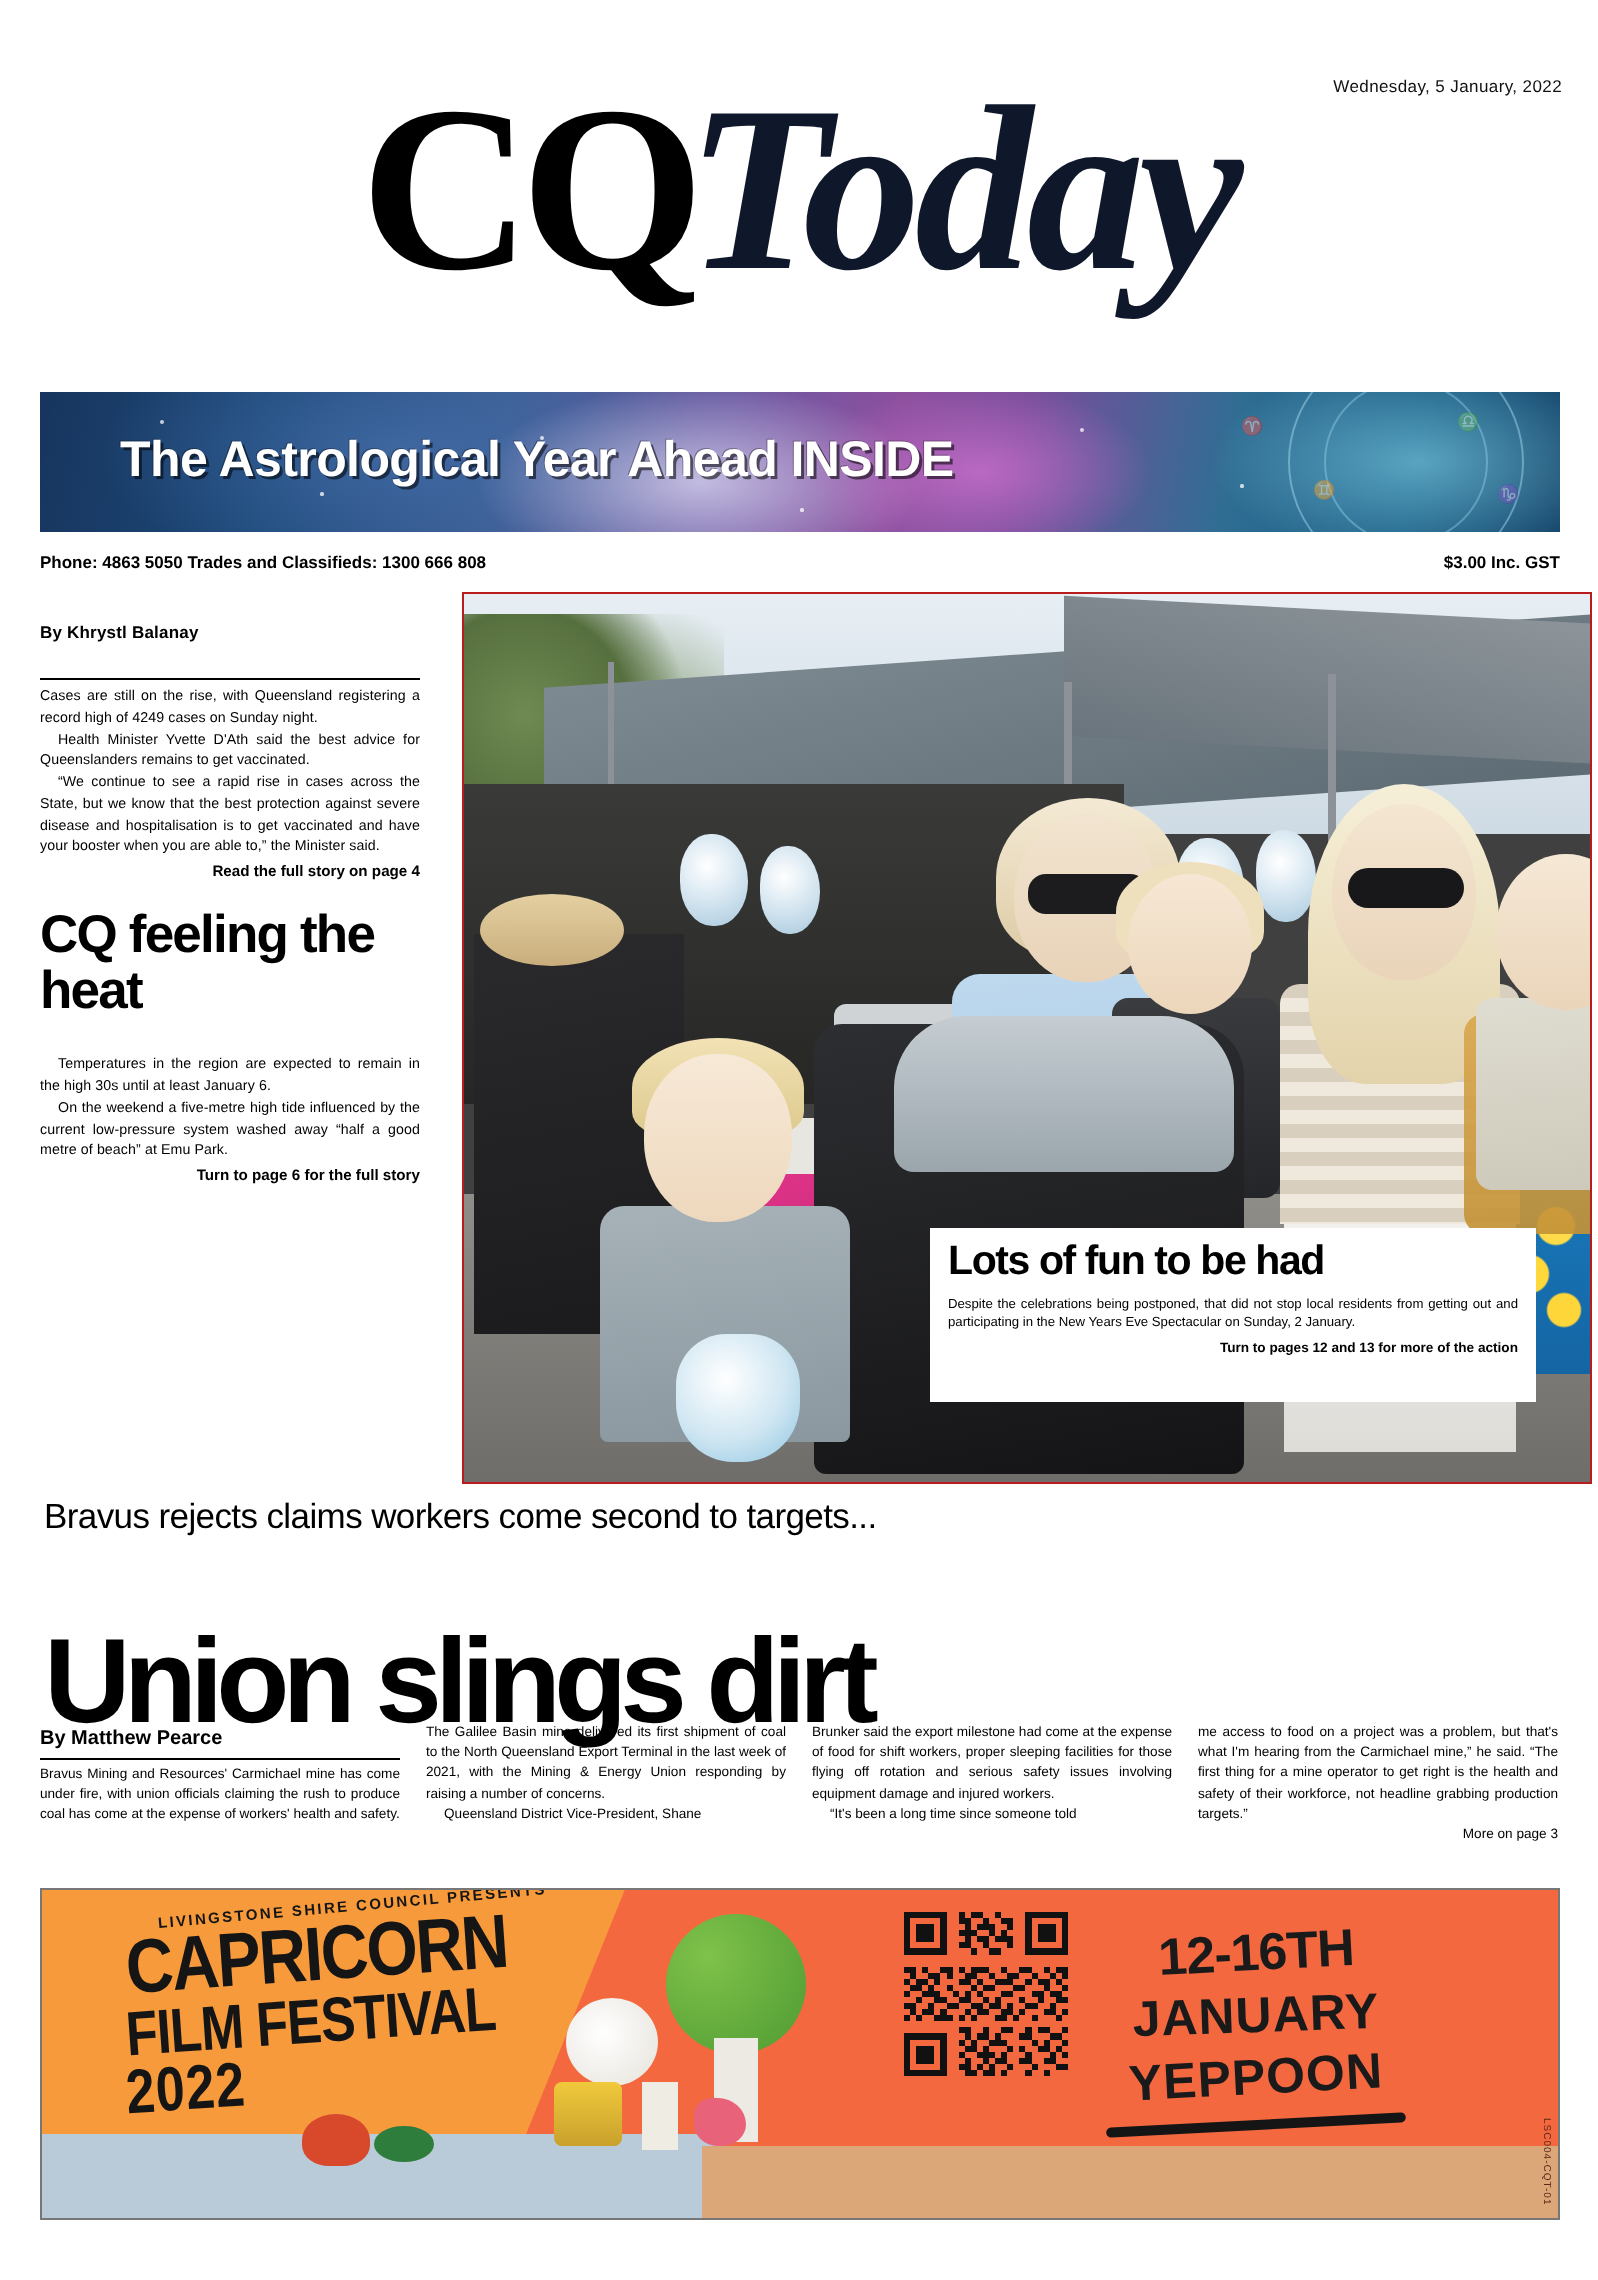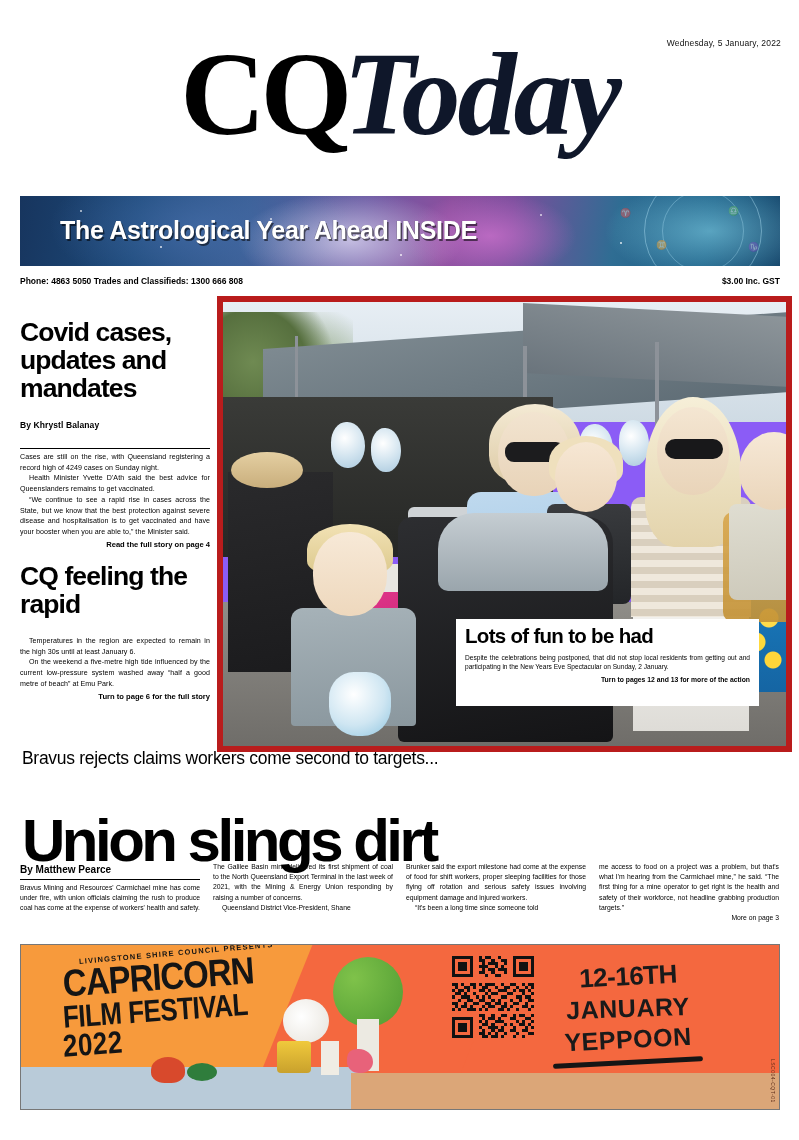--- a/index.html
+++ b/index.html
@@ -52,22 +52,22 @@
           border-bottom:1px solid #000;letter-spacing:.1px;}
   .bodytext{font-size:7.1px;line-height:1.52;text-align:justify;margin-top:3px;
             font-family:"Liberation Sans",sans-serif;letter-spacing:.05px;}
   .bodytext p{margin:0;text-indent:9px;}
   .bodytext p.first{text-indent:0;}
   .turnto{font-size:7.6px;font-weight:700;text-align:right;margin-top:2px;}
   .hl-heat{font-size:26.5px;line-height:1.06;font-weight:700;letter-spacing:-.9px;
            margin-top:13px;font-family:"Liberation Sans",sans-serif;}
 
   
-  .photo-wrap{position:absolute;left:217px;top:296px;width:563px;height:444px;
-              border:6px solid #b91c1c;background:#8b5cf6;overflow:hidden;}
+  .photo-wrap{position:absolute;left:231px;top:296px;width:563px;height:444px;
+              border:1px solid #b91c1c;background:#404040;overflow:hidden;}
   .photo{position:absolute;inset:0;overflow:hidden;}
   
   .ph-sky{position:absolute;left:0;top:0;width:563px;height:120px;
           background:linear-gradient(180deg,#e7eef4,#cfdbe4);}
   .ph-trees{position:absolute;left:0;top:10px;width:130px;height:110px;
      background:radial-gradient(circle at 30px 50px,#6f8a52,#566f3e 45%,rgba(86,111,62,0) 70%),
                 radial-gradient(circle at 85px 70px,#7b9460,rgba(123,148,96,0) 70%);}
   .ph-canopy{position:absolute;left:40px;top:28px;width:540px;height:80px;
      background:linear-gradient(170deg,#7e8a91,#5d6b74);
      transform:skewY(-4deg);}
@@ -233,30 +233,29 @@
   <span class="glyph" style="right:20px;top:46px">♑</span>
   <div class="astro-title">The Astrological Year Ahead INSIDE</div>
 </div>
 
 <div class="infobar">
   <span class="left">Phone: 4863 5050   Trades and Classifieds: 1300 666 808</span>
   <span class="right">$3.00 Inc. GST</span>
 </div>
 
 <div class="leftcol">
-  <h1 class="hl-covid">Covid cases, updates and mandates</h1>
   <div class="byline">By Khrystl Balanay</div>
   <div class="bodytext">
     <p class="first">Cases are still on the rise, with Queensland registering a record high of 4249 cases on Sunday night.</p>
     <p>Health Minister Yvette D'Ath said the best advice for Queenslanders remains to get vaccinated.</p>
     <p>“We continue to see a rapid rise in cases across the State, but we know that the best protection against severe disease and hospitalisation is to get vaccinated and have your booster when you are able to,” the Minister said.</p>
   </div>
   <div class="turnto">Read the full story on page 4</div>
 
-  <h1 class="hl-heat">CQ feeling the rapid</h1>
+  <h1 class="hl-heat">CQ feeling the heat</h1>
   <div class="bodytext" style="margin-top:6px">
     <p>Temperatures in the region are expected to remain in the high 30s until at least January 6.</p>
     <p>On the weekend a five-metre high tide influenced by the current low-pressure system washed away “half a good metre of beach” at Emu Park.</p>
   </div>
   <div class="turnto">Turn to page 6 for the full story</div>
 </div>
 
 <div class="photo-wrap">
   <div class="photo">
     <div class="ph-sky"></div>

